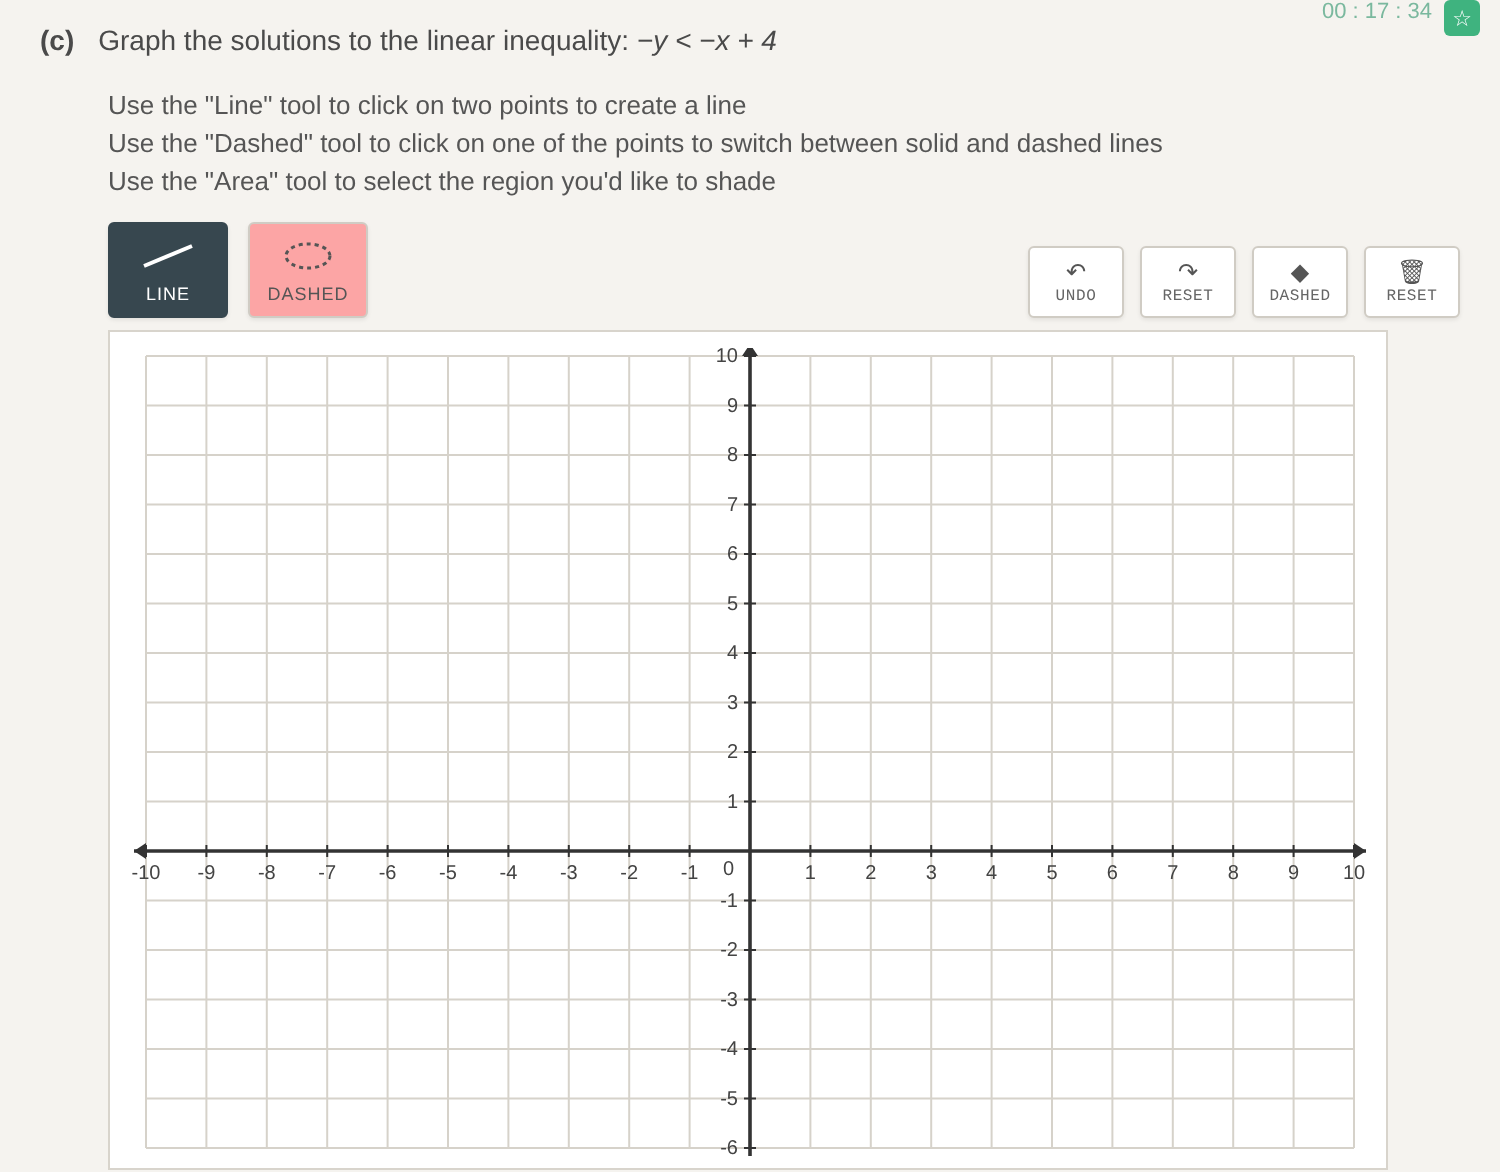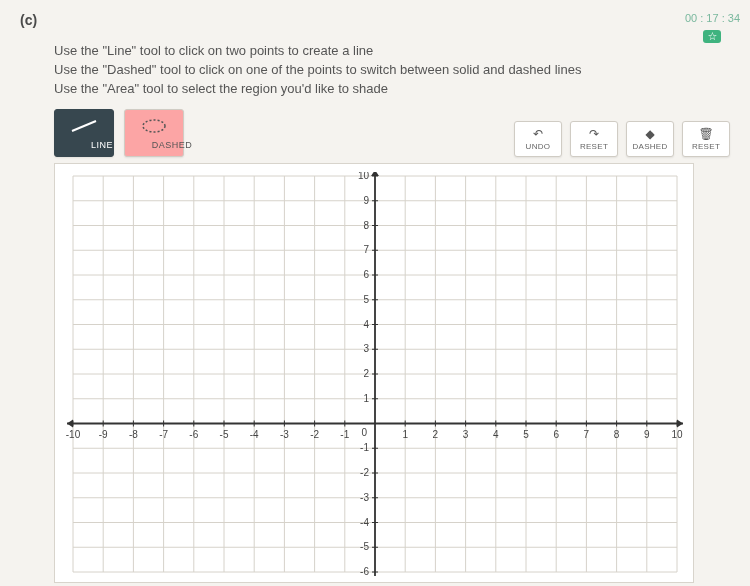--- a/index.html
+++ b/index.html
@@ -11,27 +11,26 @@
       overflow: hidden;
       position: relative;
     }
     .page {
       background: #f5f3ef;
       padding: 12px 20px 0 20px;
       min-height: 100%;
     }
     .topbar {
       position: absolute;
-      top: 12px;
+      top: 0;
       right: 10px;
       display: flex;
       gap: 6px;
-      align-items: center;
+      align-items: flex-start;
       height: 20px;
-      flex-direction: column;
     }
     .topbar-time {
       color: #7ab89e;
       font-size: 11px;
     }
     .topbar-btn {
       width: 18px;
       height: 18px;
       background: #3fb37f;
       border-radius: 3px;
@@ -97,21 +96,20 @@
     .tool-icon {
       height: 24px;
       display: flex;
       align-items: center;
       justify-content: center;
       margin-bottom: 2px;
     }
     .tool-label {
       font-size: 9px;
       letter-spacing: 0.5px;
-      padding-left: 36px;
     }
     .tool-btn.active .tool-label { color: white; }
     .tool-btn:not(.active) .tool-label { color: #555; }
     .action-group {
       display: flex;
       gap: 8px;
     }
     .action-btn {
       width: 48px;
       background: white;
@@ -129,20 +127,21 @@
       display: flex;
       align-items: center;
       justify-content: center;
       font-size: 12px;
       color: #555;
     }
     .action-label {
       font-size: 8px;
       color: #666;
       letter-spacing: 0.3px;
+      font-family: Liberation Mono, monospace;
     }
     .graph-wrap {
       margin-left: 34px;
       background: white;
       border: 1px solid #d8d4cc;
       padding: 8px;
       width: 640px;
       height: 420px;
       overflow: hidden;
     }
@@ -156,20 +155,24 @@
 
 <div class="topbar">
   <span class="topbar-time">00 : 17 : 34</span>
   <span class="topbar-btn">☆</span>
 </div>
 
 <div class="page">
 
   <div class="question-line">
     <span class="q-label">(c)</span>
+    <span>
+      <span class="q-text">Graph the solutions to the linear inequality:  </span>
+      <span class="q-math">−y &lt; −x + 4</span>
+    </span>
   </div>
 
   <div class="instructions">
     <div>Use the "Line" tool to click on two points to create a line</div>
     <div>Use the "Dashed" tool to click on one of the points to switch between solid and dashed lines</div>
     <div>Use the "Area" tool to select the region you'd like to shade</div>
   </div>
 
   <div class="toolbar">
     <div class="tool-group">

